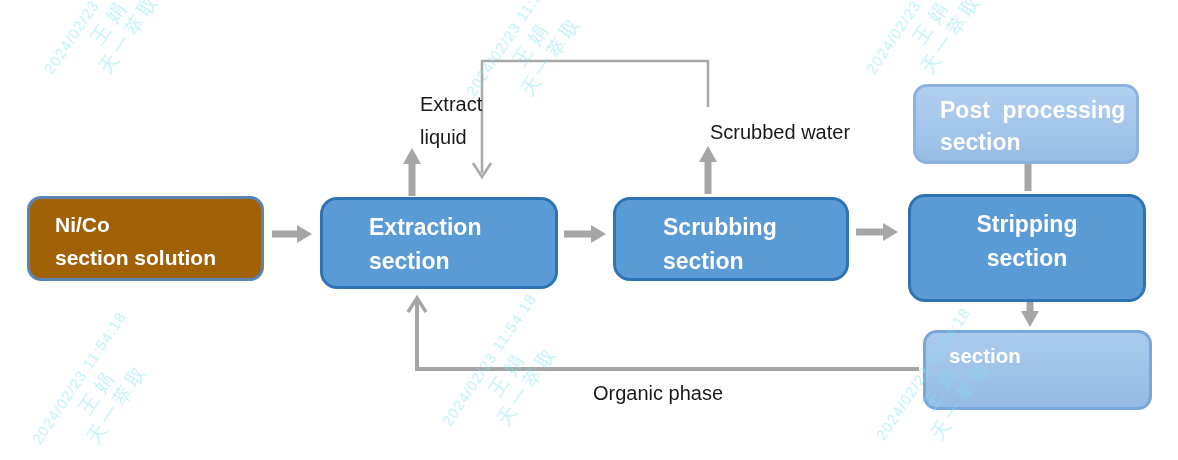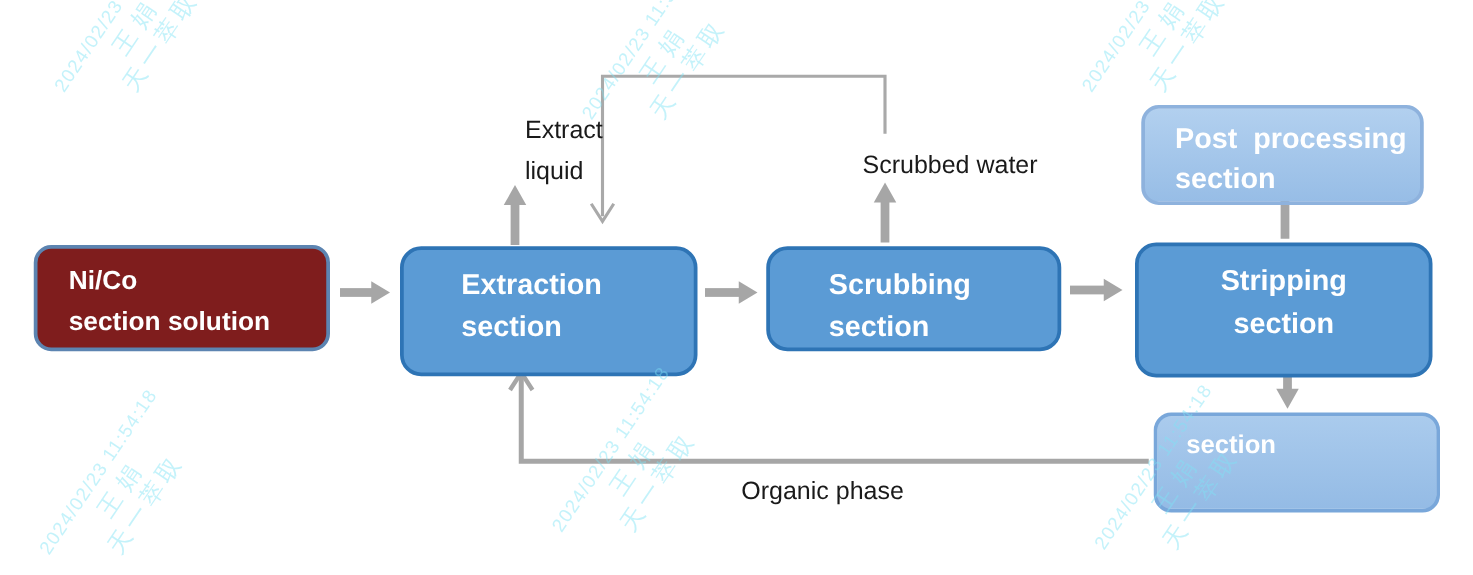--- a/index.html
+++ b/index.html
@@ -14,39 +14,39 @@
   .fbox .box-line{white-space:pre-wrap;}
   .box-dark{
     background:#5B9BD5;border:3px solid #2E74B5;border-radius:17px;
     font-size:23px;line-height:34px;
   }
   .box-light{
     border-radius:14px;font-size:21px;line-height:33px;
   }
   #box-nico{
     left:27px;top:196px;width:237px;height:85px;
-    background:#7f1d1d;border:3px solid #5C84B1;padding:9px 0 0 25px;
+    background:#a16207;border:3px solid #5C84B1;padding:9px 0 0 25px;
   }
-  #box-extraction{left:320px;top:197px;width:238px;height:104px;padding:10px 0 0 46px;}
+  #box-extraction{left:320px;top:197px;width:238px;height:92px;padding:10px 0 0 46px;}
   #box-scrubbing{left:613px;top:197px;width:236px;height:84px;padding:10px 0 0 47px;}
   #box-stripping{left:908px;top:194px;width:238px;height:108px;padding:10px 0 0 0;text-align:center;}
   #box-postprocessing{
     left:913px;top:64px;width:226px;height:80px;
     background:linear-gradient(180deg,#B2D0EF,#97BDE6);border:3px solid #8EB2DD;
     padding:7px 0 0 24px;font-size:23px;line-height:32px;margin-top:20px;
   }
   #box-regeneration{
     left:923px;top:330px;width:229px;height:80px;
     background:linear-gradient(180deg,#AACBED,#94BBE5);border:3px solid #79A7DA;
     padding:7px 0 0 23px;font-size:20.5px;line-height:32px;
   }
   
   .flabel{position:absolute;color:#1a1a1a;font-size:20px;line-height:33px;margin-left:36px;}
   #label-extract-liquid{left:384px;top:88px;}
-  #label-scrubbed-water{left:654px;top:116px;}
+  #label-scrubbed-water{left:674px;top:116px;}
   #label-organic-phase{left:557px;top:377px;}
   
   #connectors{position:absolute;left:0;top:0;z-index:0;}
   
   .wm{position:absolute;pointer-events:none;z-index:6;opacity:0.45;}
   .wm-inner{
     transform:rotate(-56deg);color:#7EE3F5;text-align:center;
     font-size:15px;line-height:23px;letter-spacing:1px;width:160px;
   }
   .wm-name{font-size:19px;letter-spacing:7px;}

